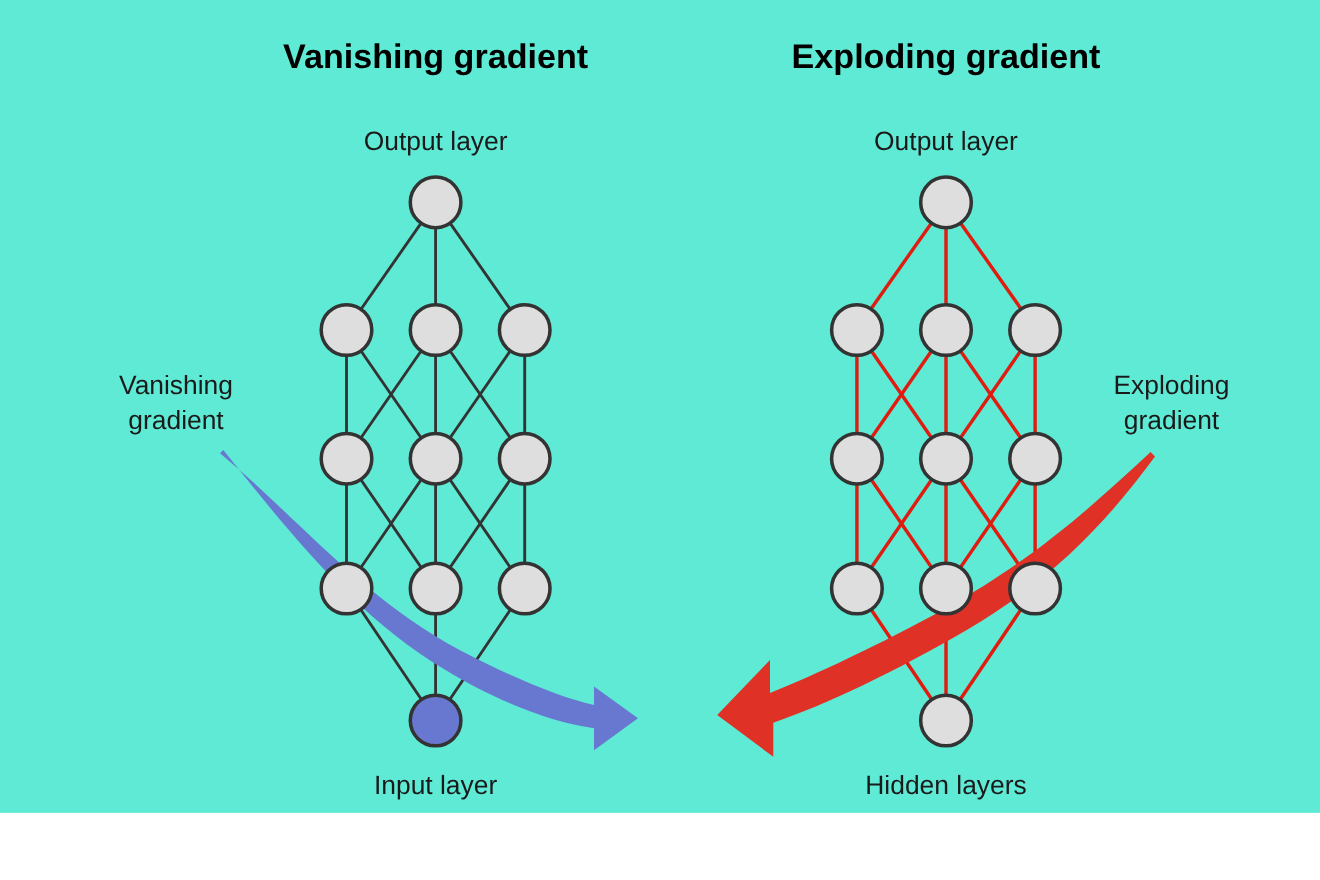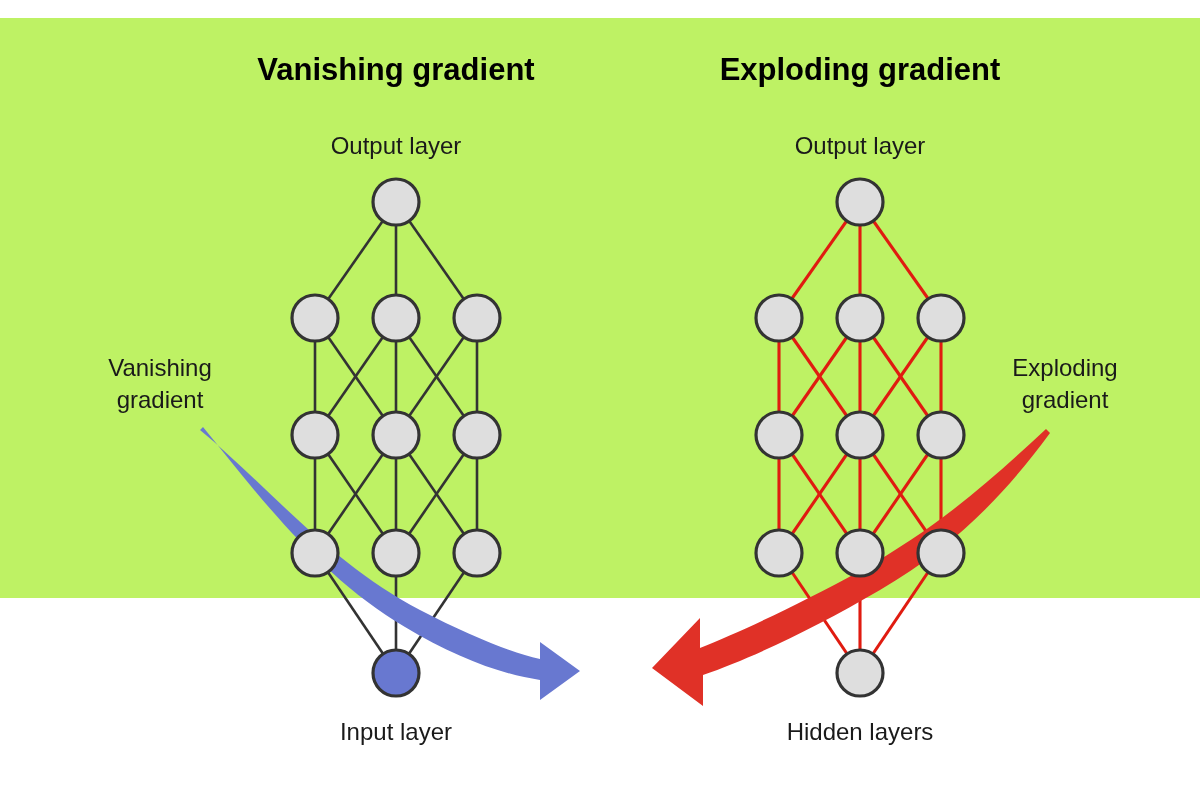--- a/index.html
+++ b/index.html
@@ -12,23 +12,22 @@
     width: 1200px;
     height: 800px;
     font-family: "Liberation Sans", sans-serif;
     color: #000000;
     overflow: hidden;
     position: relative;
   }
   #stage {
     position: relative;
     width: 1200px;
-    height: 580px;
-    background: #bef264;
-    margin-top: 18px;
+    height: 739px;
+    background: #5eead4;
   }
   svg#diagram {
     position: absolute;
     top: 0;
     left: 0;
     width: 1200px;
     height: 800px;
     display: block;
   }
   .panel-title {

